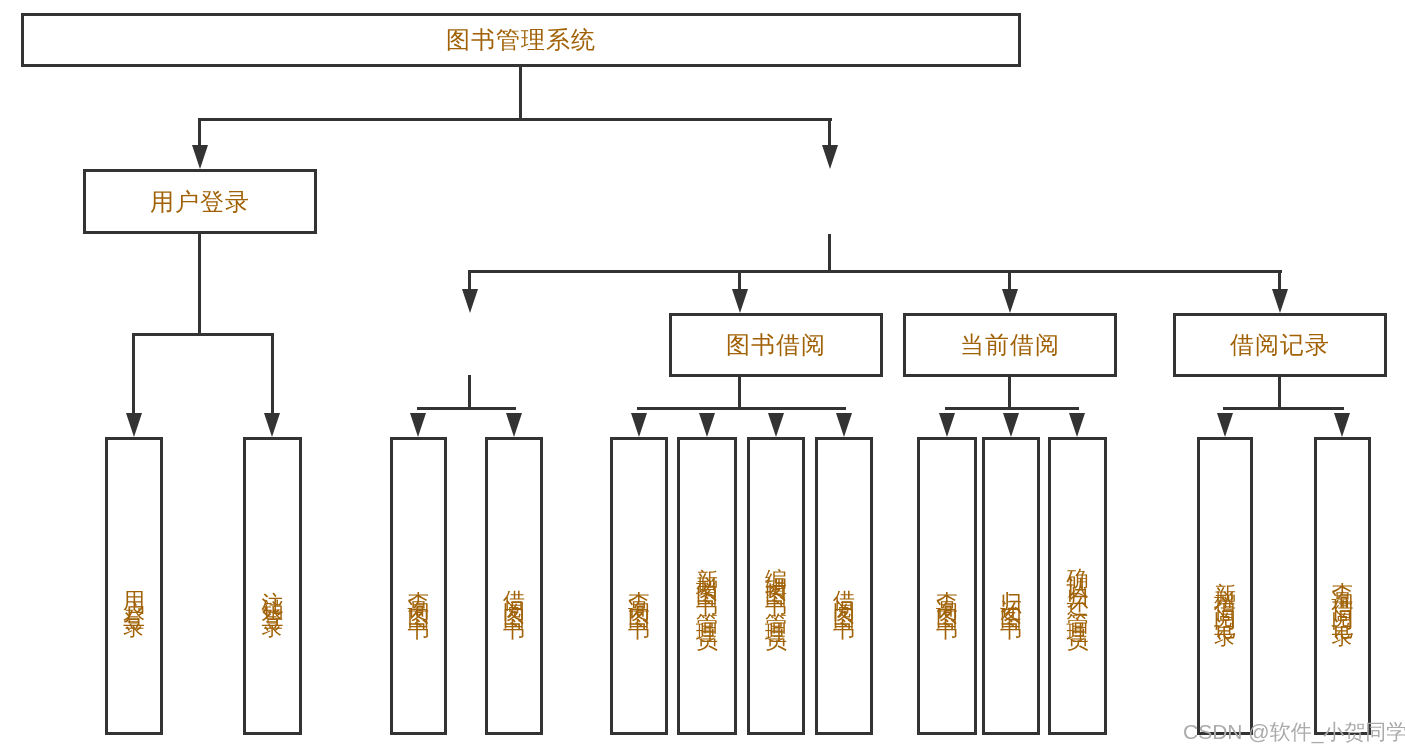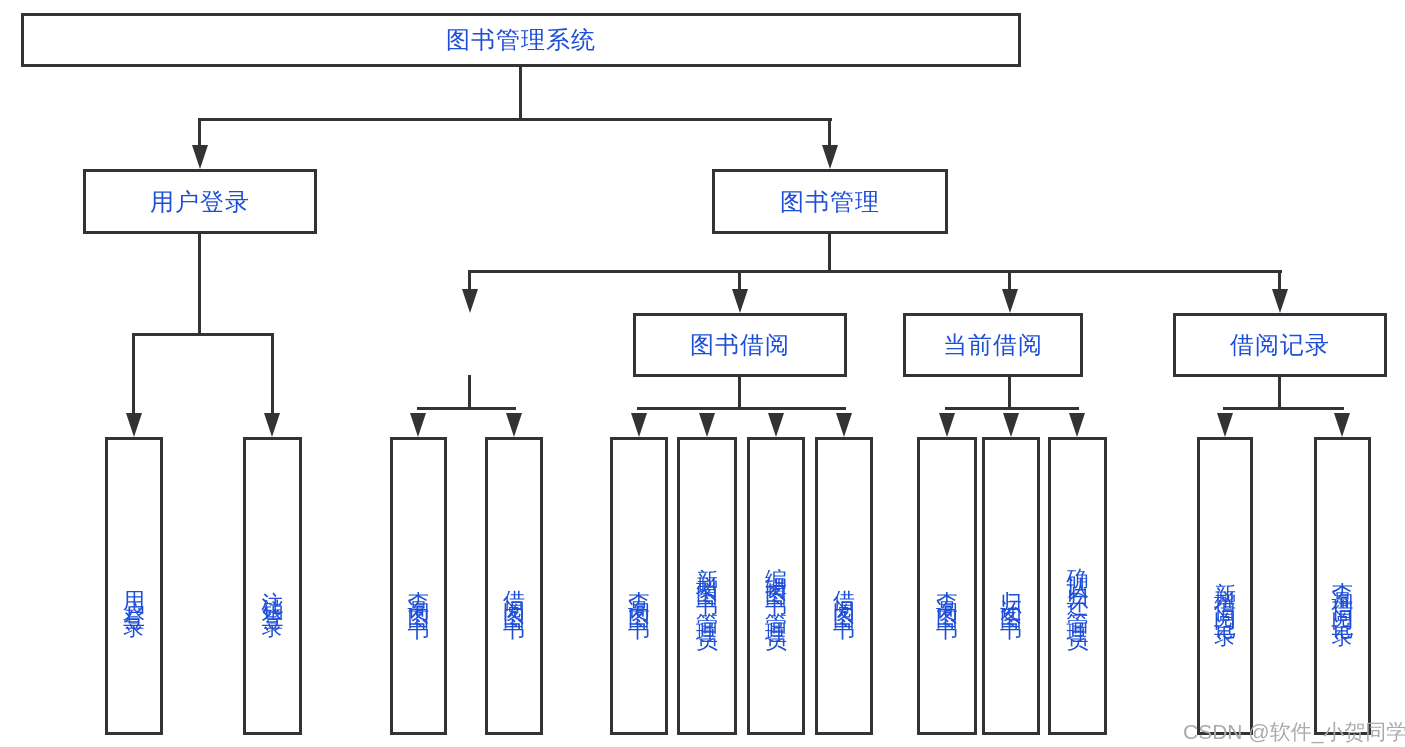--- a/index.html
+++ b/index.html
@@ -2,21 +2,21 @@
 <html><head>
 <meta charset="utf-8">
 <style>
   html,body{margin:0;padding:0;background:#fff;}
   .stage{
     position:relative;width:1405px;height:747px;background:#ffffff;
     font-family:"Liberation Sans","DejaVu Sans",sans-serif;overflow:hidden;
   }
   .box{
     position:absolute;box-sizing:border-box;border:3px solid #333333;background:#ffffff;
-    display:flex;align-items:center;justify-content:center;color:#1d4ed8;
+    display:flex;align-items:center;justify-content:center;color:#a16207;
   }
   .hlabel{font-size:24px;letter-spacing:1px;white-space:nowrap;}
   .vbox .vlabel{
     writing-mode:vertical-rl;text-orientation:mixed;
     font-size:22px;letter-spacing:9px;margin-bottom:-9px;line-height:1;
   }
   .vline{position:absolute;width:3px;background:#333333;}
   .hline{position:absolute;height:3px;background:#333333;}
   .tri{
     position:absolute;width:0;height:0;
@@ -34,30 +34,27 @@
 <div class="stage">
 
   <div class="box" style="left:21px;top:13px;width:1000px;height:54px;">
     <span class="hlabel">图书管理系统</span>
   </div>
 
   <div class="box" style="left:83px;top:169px;width:234px;height:65px;">
     <span class="hlabel">用户登录</span>
   </div>
 
-  <div class="box" style="left:712px;top:169px;width:236px;height:65px;">
-    <span class="hlabel">图书管理</span>
-  </div>
 
 
-  <div class="box" style="left:633px;top:313px;width:214px;height:64px;">
+  <div class="box" style="left:669px;top:313px;width:214px;height:64px;">
     <span class="hlabel">图书借阅</span>
   </div>
 
-  <div class="box" style="left:903px;top:313px;width:180px;height:64px;">
+  <div class="box" style="left:903px;top:313px;width:214px;height:64px;">
     <span class="hlabel">当前借阅</span>
   </div>
 
   <div class="box" style="left:1173px;top:313px;width:214px;height:64px;">
     <span class="hlabel">借阅记录</span>
   </div>
 
   <div class="box vbox" style="left:105px;top:437px;width:58px;height:298px;">
     <span class="vlabel">用户登录</span>
   </div>

